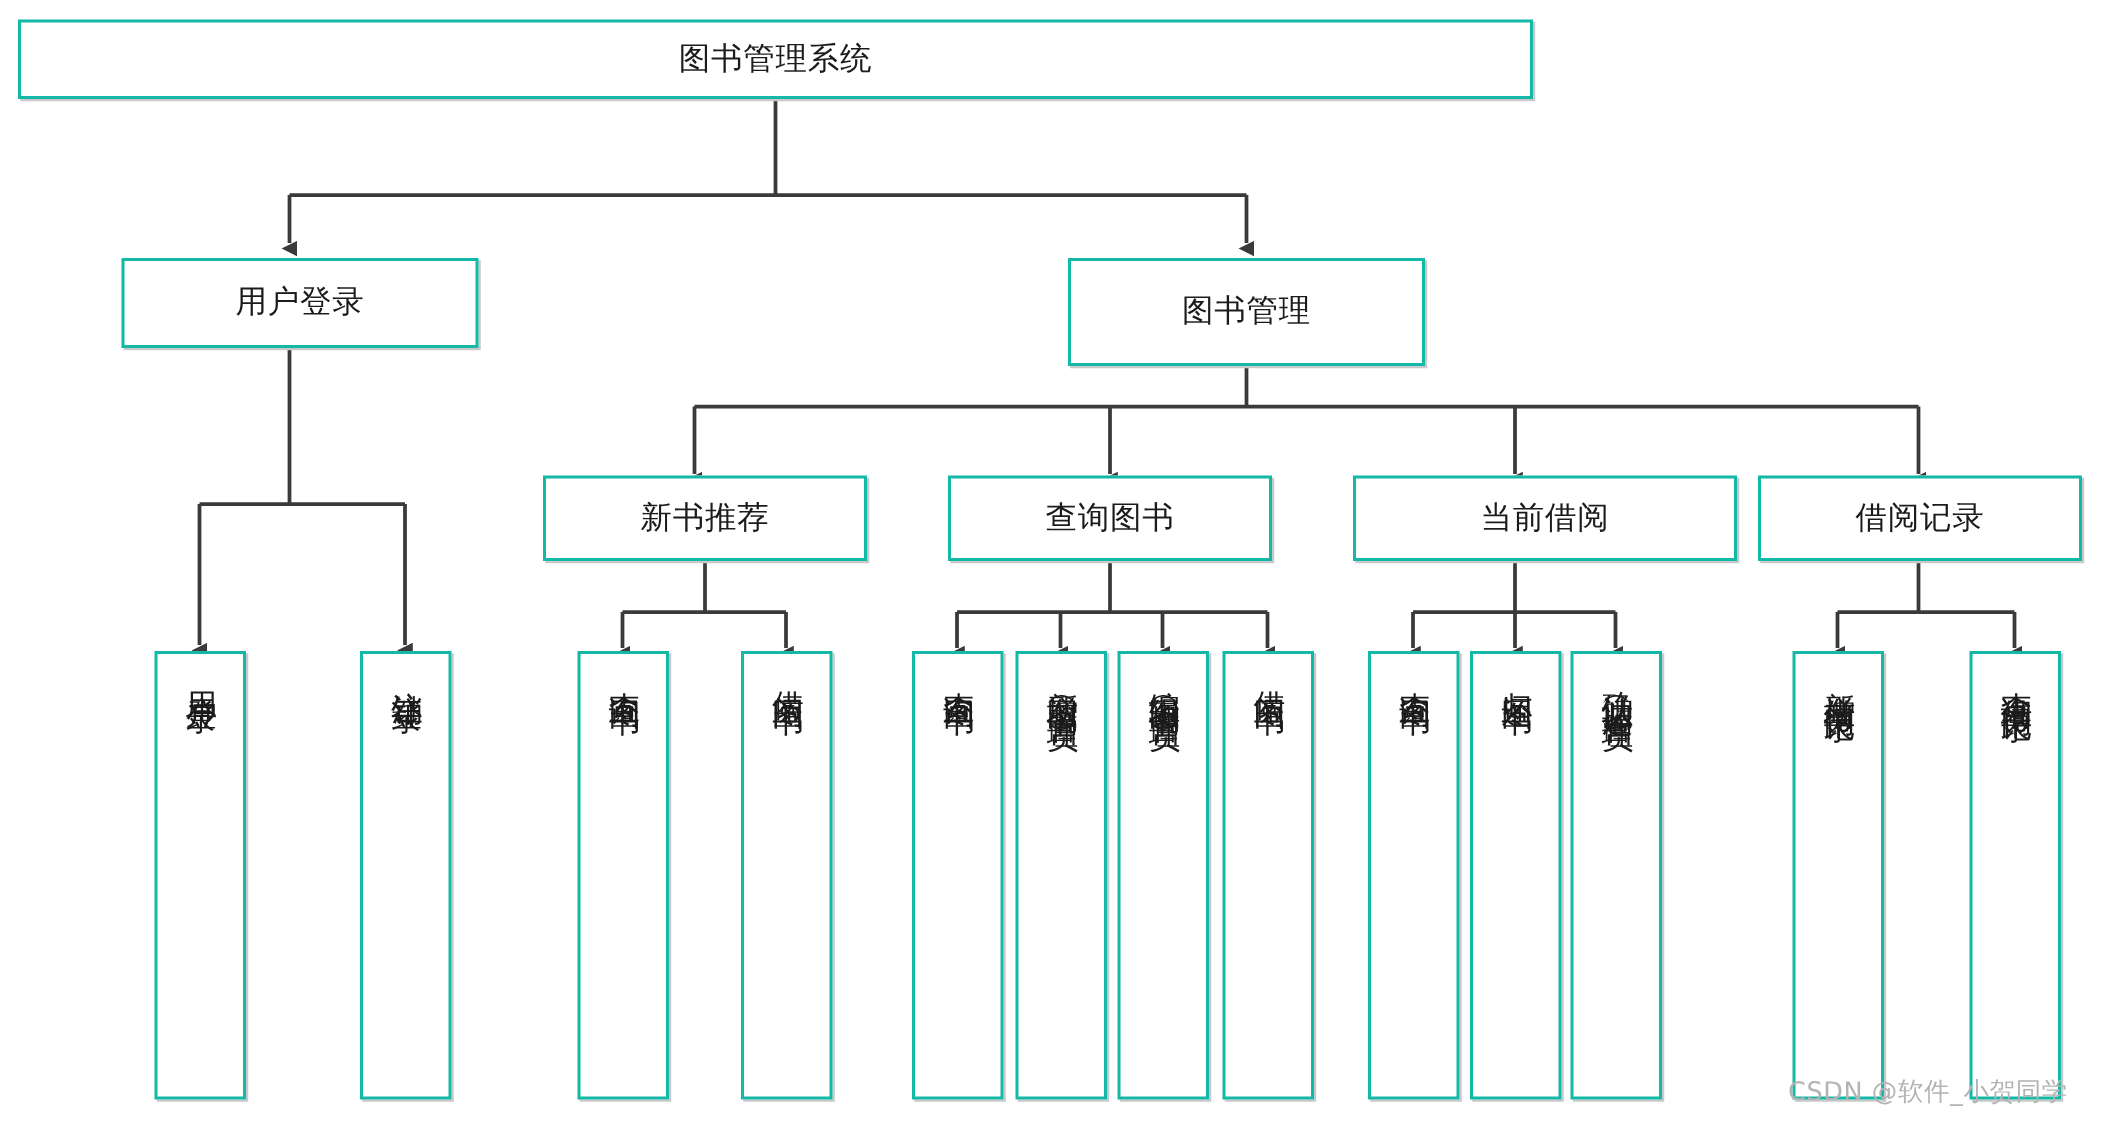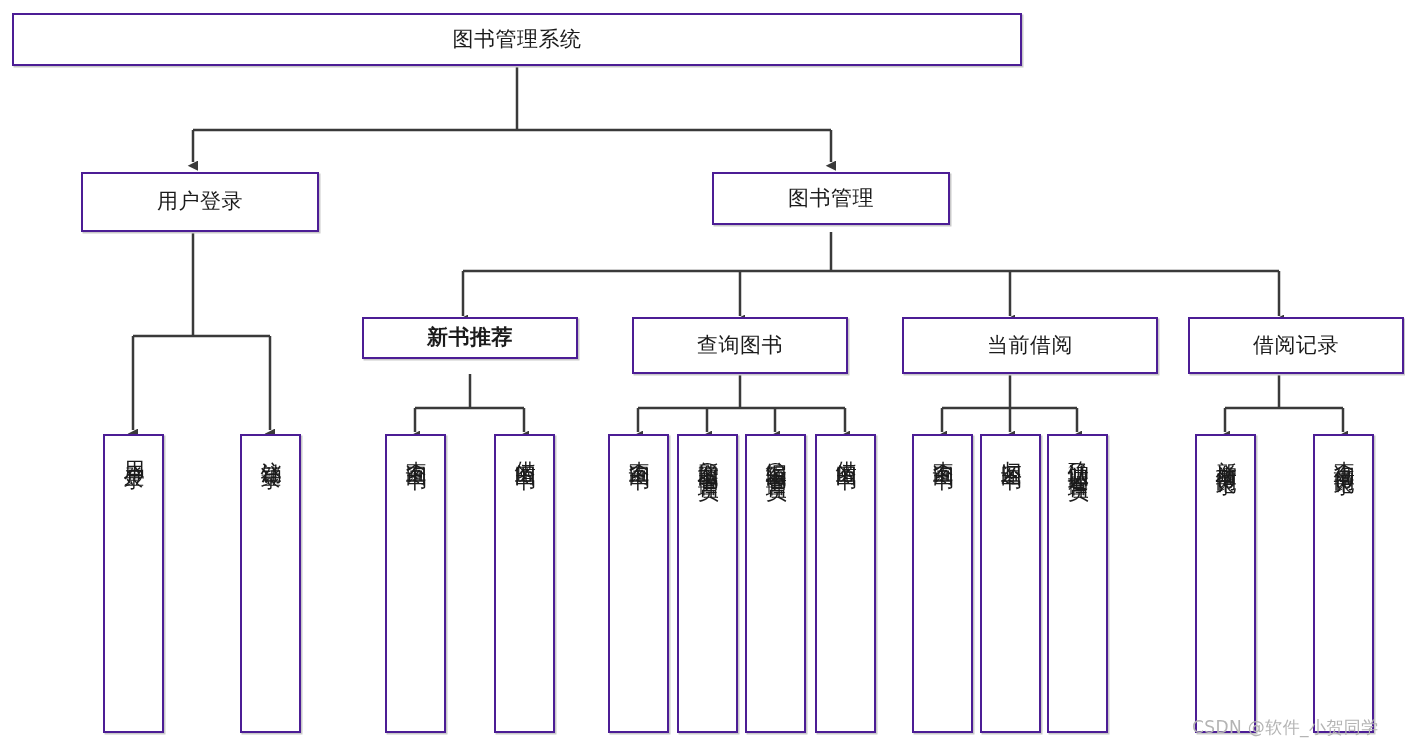--- a/index.html
+++ b/index.html
@@ -21,21 +21,21 @@
     position: absolute;
     left: 0;
     top: 0;
     width: 1405px;
     height: 747px;
     pointer-events: none;
   }
   .node {
     position: absolute;
     box-sizing: border-box;
-    border: 2px solid #4c1d95;
+    border: 2px solid #14b8a6;
     background: #ffffff;
     display: flex;
     align-items: center;
     justify-content: center;
     box-shadow: 1.5px 1.5px 0 0 #c9c9c9;
   }
   .node .label {
     color: #1b1b1b;
     font-size: 21px;
     line-height: 1.22;
@@ -119,37 +119,37 @@
   </svg>
 
   <div class="node" style="left:12px; top:13px; width:1010px; height:53px;">
     <span class="label">图书管理系统</span>
   </div>
 
   <div class="node" style="left:81px; top:172px; width:238px; height:60px;">
     <span class="label">用户登录</span>
   </div>
 
-  <div class="node" style="left:712px; top:172px; width:238px; height:53px;">
+  <div class="node" style="left:712px; top:172px; width:238px; height:72px;">
     <span class="label">图书管理</span>
   </div>
 
-  <div class="node" style="left:362px; top:317px; width:216px; height:42px;font-weight:bold;">
+  <div class="node" style="left:362px; top:317px; width:216px; height:57px;">
     <span class="label">新书推荐</span>
   </div>
 
   <div class="node" style="left:632px; top:317px; width:216px; height:57px;">
     <span class="label">查询图书</span>
   </div>
 
   <div class="node" style="left:902px; top:317px; width:256px; height:57px;">
     <span class="label">当前借阅</span>
   </div>
 
-  <div class="node" style="left:1172px; top:317px; width:216px; height:57px;margin-left:16px;">
+  <div class="node" style="left:1172px; top:317px; width:216px; height:57px;">
     <span class="label">借阅记录</span>
   </div>
 
   <div class="node vertical" style="left:103px; top:434px; width:61px; height:299px;">
     <span class="label">用户登录</span>
   </div>
 
   <div class="node vertical" style="left:240px; top:434px; width:61px; height:299px;">
     <span class="label">注销登录</span>
   </div>

